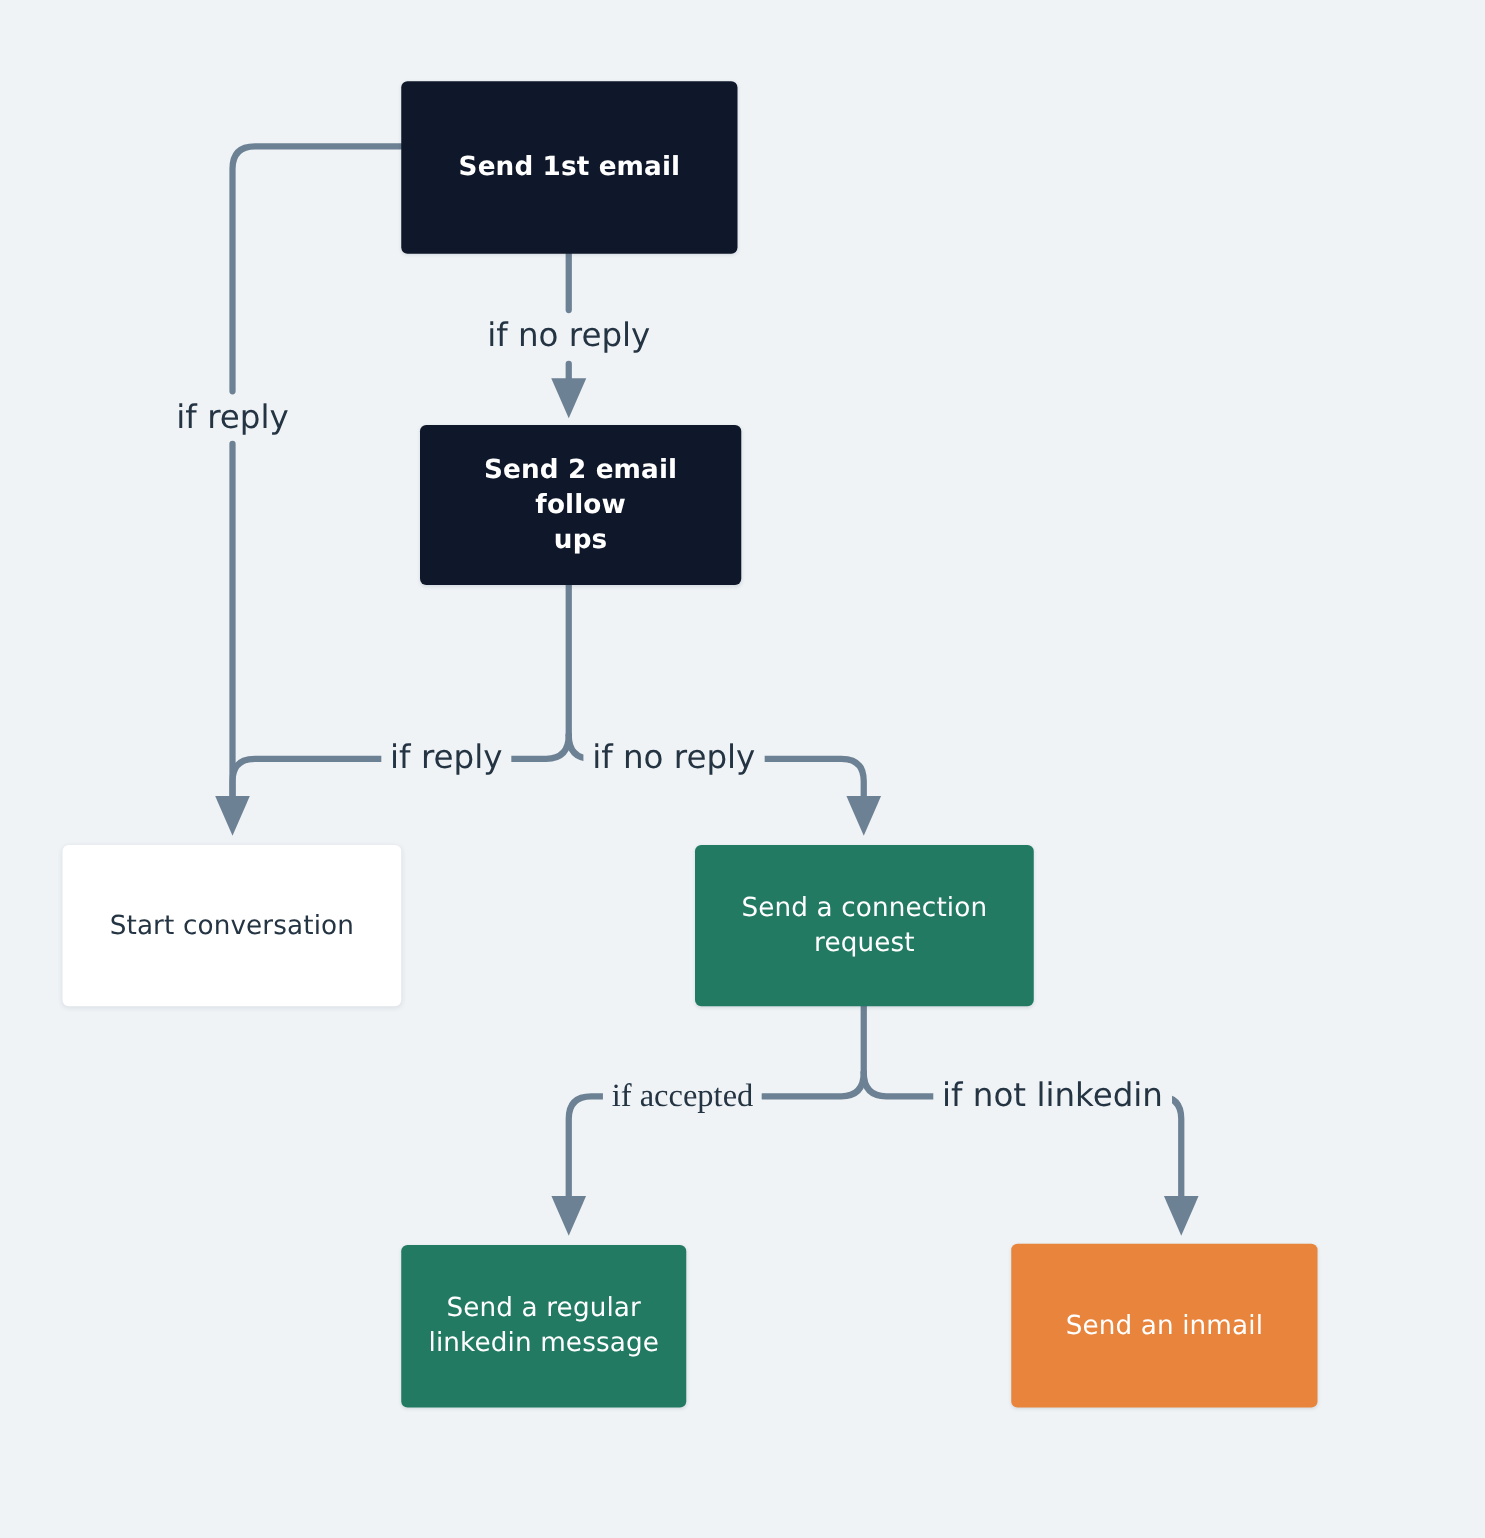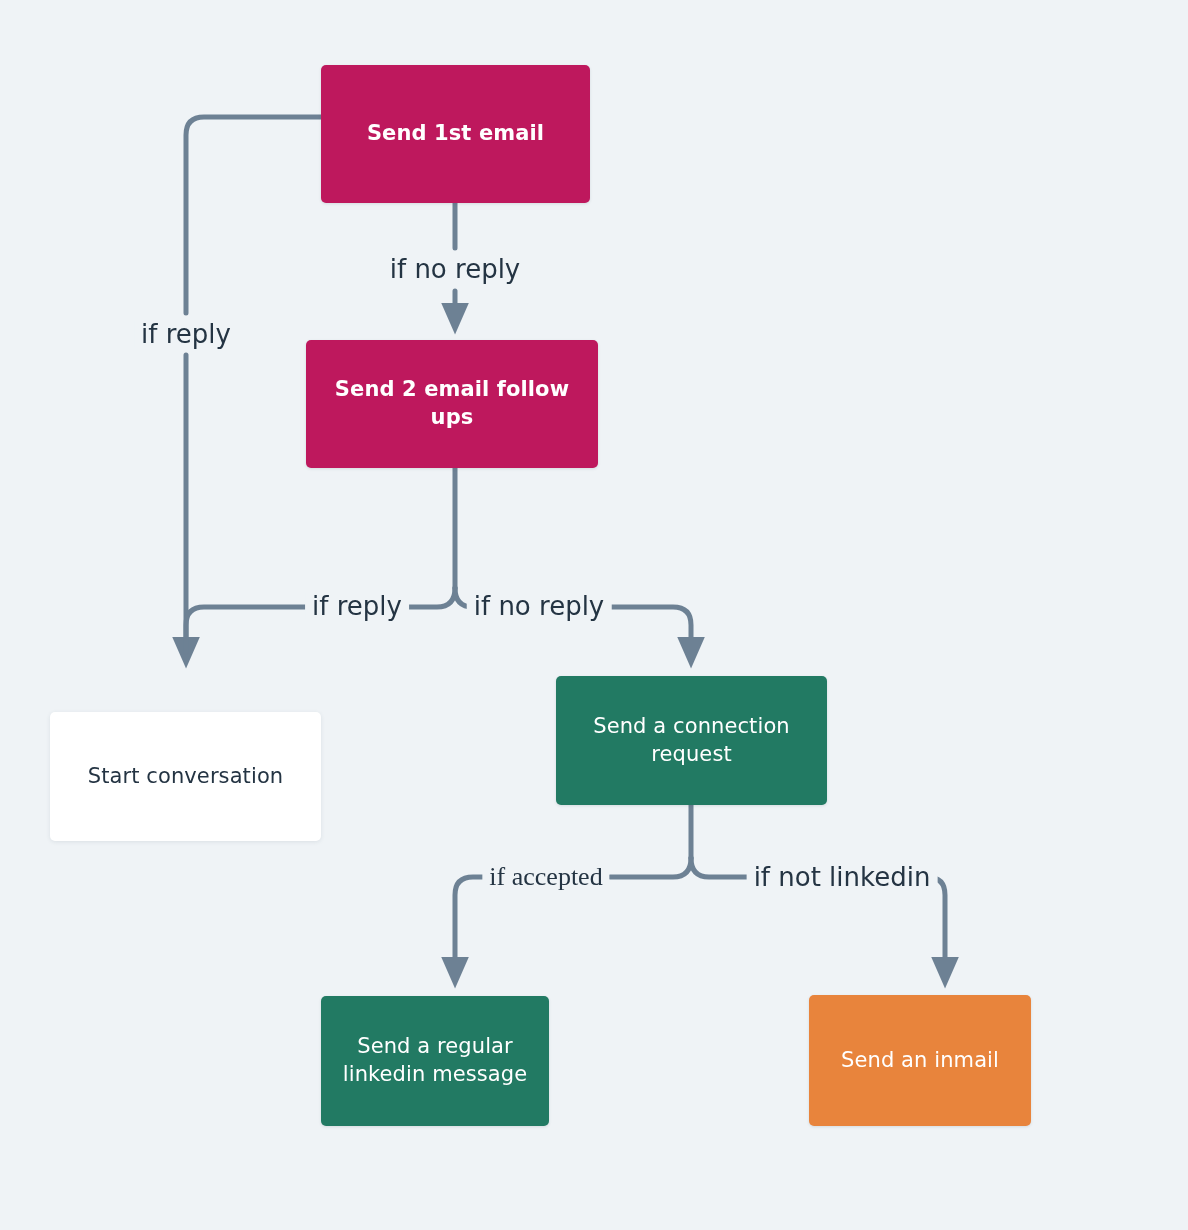--- a/index.html
+++ b/index.html
@@ -40,21 +40,21 @@
     padding: 6px 14px;
     line-height: 1.32;
     letter-spacing: 0.1px;
   }
   .node-label {
     display: block;
     width: 100%;
     white-space: pre-line;
   }
   .node.blue {
-    background: #be185d;
+    background: #0f172a;
     color: #ffffff;
     font-size: 21px;
     font-weight: 700;
   }
   .node.green {
     background: #227a63;
     color: #ffffff;
     font-size: 21px;
     font-weight: 500;
   }
@@ -63,21 +63,20 @@
     color: #ffffff;
     font-size: 21px;
     font-weight: 500;
   }
   .node.white {
     background: #ffffff;
     color: #243443;
     font-size: 21px;
     font-weight: 500;
     box-shadow: 0 1px 4px rgba(40, 60, 80, 0.10);
-    margin-top: 36px;
   }
   .edge-label {
     position: absolute;
     box-sizing: border-box;
     color: #243443;
     font-size: 26px;
     font-weight: 400;
     background: #eff3f6;
     padding: 0 7px;
     white-space: nowrap;
@@ -120,40 +119,40 @@
 
       <path d="M 691,858 Q 691,877 709,877 L 760,877"></path>
       <path d="M 925,877 L 927,877 Q 945,877 945,895 L 945,972" marker-end="url(#arrowhead)"></path>
     </g>
   </svg>
 
   <div class="node blue" style="left:321px; top:65px; width:269px; height:138px;">
     <span class="node-label">Send 1st email</span>
   </div>
 
-  <div class="node blue" style="left:306px; top:340px; width:292px; height:128px;">
+  <div class="node blue" style="left:336px; top:340px; width:257px; height:128px;">
     <span class="node-label">Send 2 email follow
 ups</span>
   </div>
 
   <div class="node white" style="left:50px; top:676px; width:271px; height:129px;">
     <span class="node-label">Start conversation</span>
   </div>
 
   <div class="node green" style="left:556px; top:676px; width:271px; height:129px;">
     <span class="node-label">Send a connection
 request</span>
   </div>
 
   <div class="node green" style="left:321px; top:996px; width:228px; height:130px;">
     <span class="node-label">Send a regular
 linkedin message</span>
   </div>
 
-  <div class="node orange" style="left:809px; top:995px; width:222px; height:131px;">
+  <div class="node orange" style="left:809px; top:995px; width:245px; height:131px;">
     <span class="node-label">Send an inmail</span>
   </div>
 
   <div class="edge-label" style="left:186px; top:334px;">if reply</div>
 
   <div class="edge-label" style="left:455px; top:269px;">if no reply</div>
 
   <div class="edge-label" style="left:357px; top:606px;">if reply</div>
 
   <div class="edge-label" style="left:539px; top:606px;">if no reply</div>

